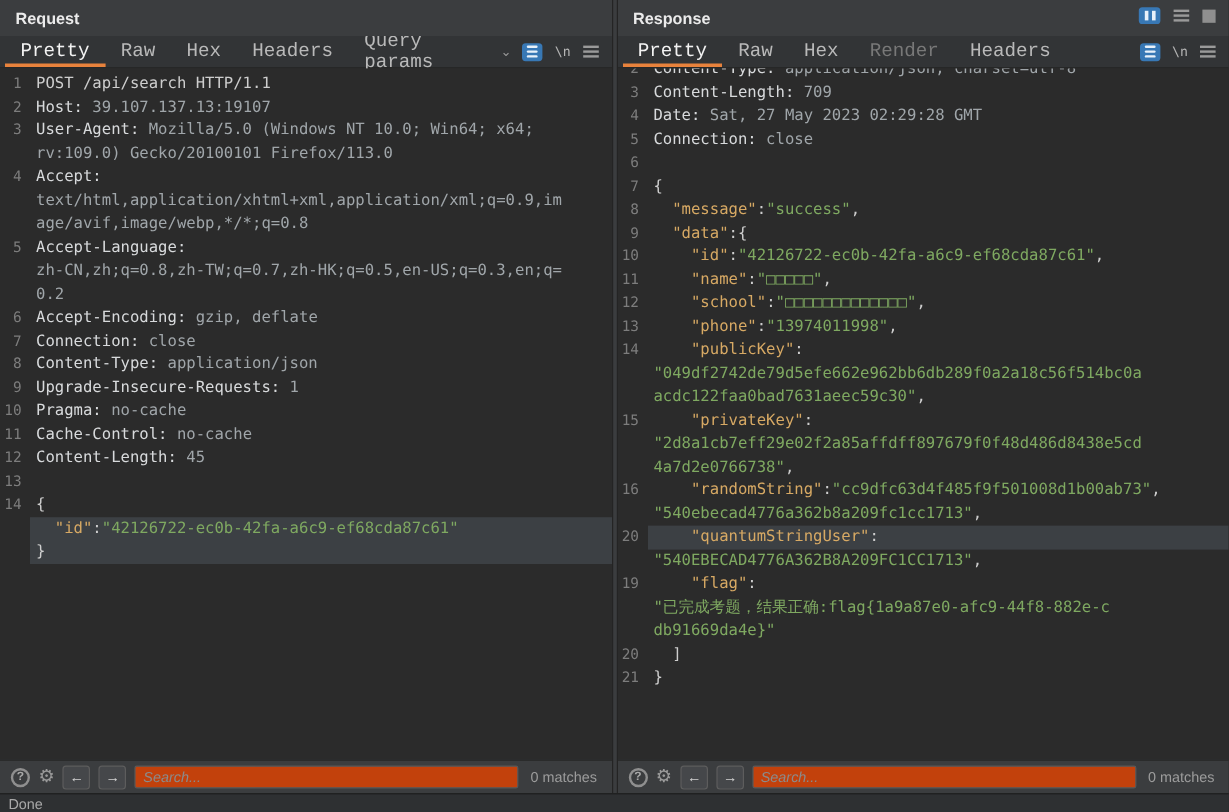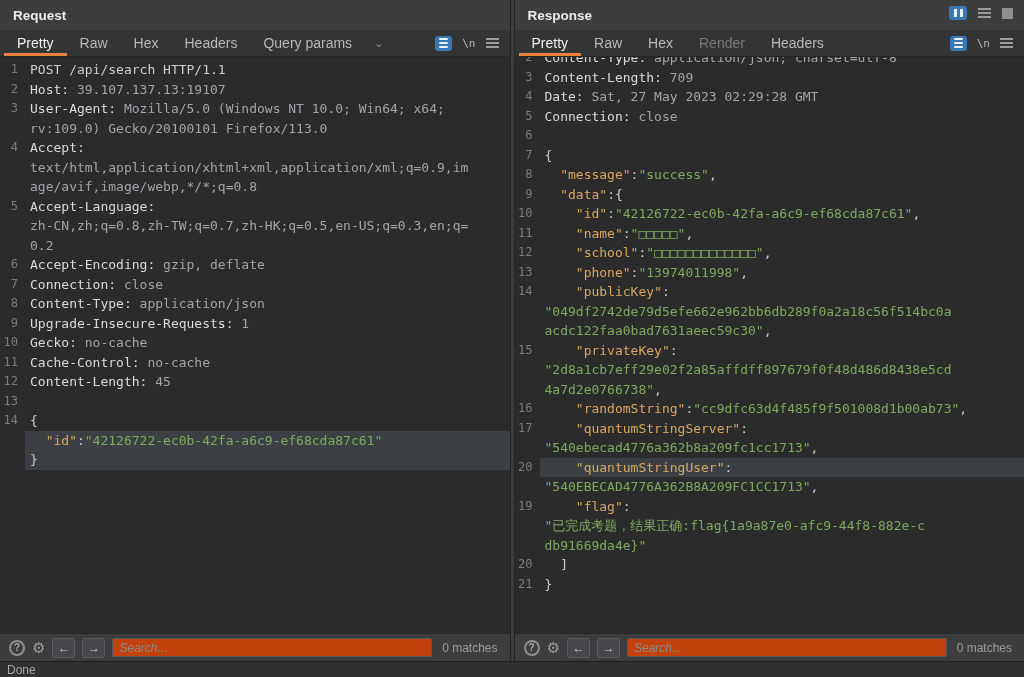--- a/index.html
+++ b/index.html
@@ -15,21 +15,21 @@
   .divider { width:5px; background:#3b3d3f; border-left:1px solid #242424; border-right:1px solid #242424; cursor:col-resize; }
 
   .phead { height:30px; background:#3b3d3f; display:flex; align-items:center; padding:0 13px; position:relative; flex:none; }
   .ptitle { color:#ebebeb; font-weight:bold; font-size:13.5px; }
   .winicons { position:absolute; right:11px; top:6px; display:flex; gap:11px; align-items:center; }
   .icon-cols { width:18px; height:14px; background:var(--accent-blue,#3878b5); border-radius:3px; display:flex; justify-content:center; align-items:center; gap:3px; }
   .icon-cols i { width:3px; height:8px; background:#e8f1fa; display:block; }
   .icon-square { width:11px; height:11px; background:#8f8f8f; }
 
   .tabbar { height:27px; background:#323436; border-bottom:1px solid #252525; display:flex; align-items:stretch; padding-left:4px; flex:none; }
-  .tab { color:#b9b9b9; font-size:14px; padding:0 13px; display:flex; align-items:center; cursor:default; }
+  .tab { color:#b9b9b9; font-size:16px; padding:0 13px; display:flex; align-items:center; cursor:default;font-family:Liberation Mono, monospace; }
   .tab.active { color:#f2f2f2; box-shadow: inset 0 -3px 0 var(--accent-orange,#e8823c); }
   .tab.disabled { color:#787878; }
   .tab-chevron { color:#9a9a9a; font-size:11px; display:flex; align-items:center; padding:0 9px; }
   .tabicons { margin-left:auto; display:flex; align-items:center; gap:10px; padding-right:11px; }
   .icon-blue { width:17px; height:15px; background:var(--accent-blue,#3878b5); border-radius:3px; display:flex; flex-direction:column; justify-content:center; align-items:center; gap:2px; }
   .icon-blue i { display:block; width:9px; height:2px; background:#e8f1fa; border-radius:1px; }
   .icon-nl { color:#b5b5b5; font-family:"DejaVu Sans Mono", monospace; font-size:11px; }
   .icon-menu { display:flex; flex-direction:column; gap:2px; }
   .icon-menu i { display:block; width:13px; height:2px; background:#9a9a9a; }
 
@@ -97,21 +97,21 @@
             <div class="crow"><span class="gut">4</span><span class="txt"><span class="c-hn">Accept:</span></span></div>
             <div class="crow"><span class="gut"></span><span class="txt"><span class="c-hv">text/html,application/xhtml+xml,application/xml;q=0.9,im</span></span></div>
             <div class="crow"><span class="gut"></span><span class="txt"><span class="c-hv">age/avif,image/webp,*/*;q=0.8</span></span></div>
             <div class="crow"><span class="gut">5</span><span class="txt"><span class="c-hn">Accept-Language:</span></span></div>
             <div class="crow"><span class="gut"></span><span class="txt"><span class="c-hv">zh-CN,zh;q=0.8,zh-TW;q=0.7,zh-HK;q=0.5,en-US;q=0.3,en;q=</span></span></div>
             <div class="crow"><span class="gut"></span><span class="txt"><span class="c-hv">0.2</span></span></div>
             <div class="crow"><span class="gut">6</span><span class="txt"><span class="c-hn">Accept-Encoding:</span><span class="c-hv"> gzip, deflate</span></span></div>
             <div class="crow"><span class="gut">7</span><span class="txt"><span class="c-hn">Connection:</span><span class="c-hv"> close</span></span></div>
             <div class="crow"><span class="gut">8</span><span class="txt"><span class="c-hn">Content-Type:</span><span class="c-hv"> application/json</span></span></div>
             <div class="crow"><span class="gut">9</span><span class="txt"><span class="c-hn">Upgrade-Insecure-Requests:</span><span class="c-hv"> 1</span></span></div>
-            <div class="crow"><span class="gut">10</span><span class="txt"><span class="c-hn">Gecko:</span><span class="c-hv"> no-cache</span></span></div>
+            <div class="crow"><span class="gut">10</span><span class="txt"><span class="c-hn">Pragma:</span><span class="c-hv"> no-cache</span></span></div>
             <div class="crow"><span class="gut">11</span><span class="txt"><span class="c-hn">Cache-Control:</span><span class="c-hv"> no-cache</span></span></div>
             <div class="crow"><span class="gut">12</span><span class="txt"><span class="c-hn">Content-Length:</span><span class="c-hv"> 45</span></span></div>
             <div class="crow"><span class="gut">13</span><span class="txt"></span></div>
             <div class="crow"><span class="gut">14</span><span class="txt"><span class="c-pl">{</span></span></div>
             <div class="crow hl"><span class="gut"></span><span class="txt"><span class="c-pl">  </span><span class="c-key">"id"</span><span class="c-pl">:</span><span class="c-str">"42126722-ec0b-42fa-a6c9-ef68cda87c61"</span></span></div>
             <div class="crow hl"><span class="gut"></span><span class="txt"><span class="c-pl">}</span></span></div>
           </div>
       </div>
       <div class="searchbar">
         <span class="sicon-q">?</span>
@@ -175,21 +175,20 @@
             <div class="crow"><span class="gut">11</span><span class="txt"><span class="c-pl">    </span><span class="c-key">"name"</span><span class="c-pl">:</span><span class="c-str">"□□□□□"</span><span class="c-pl">,</span></span></div>
             <div class="crow"><span class="gut">12</span><span class="txt"><span class="c-pl">    </span><span class="c-key">"school"</span><span class="c-pl">:</span><span class="c-str">"□□□□□□□□□□□□□"</span><span class="c-pl">,</span></span></div>
             <div class="crow"><span class="gut">13</span><span class="txt"><span class="c-pl">    </span><span class="c-key">"phone"</span><span class="c-pl">:</span><span class="c-str">"13974011998"</span><span class="c-pl">,</span></span></div>
             <div class="crow"><span class="gut">14</span><span class="txt"><span class="c-pl">    </span><span class="c-key">"publicKey"</span><span class="c-pl">:</span></span></div>
             <div class="crow"><span class="gut"></span><span class="txt"><span class="c-str">"049df2742de79d5efe662e962bb6db289f0a2a18c56f514bc0a</span></span></div>
             <div class="crow"><span class="gut"></span><span class="txt"><span class="c-str">acdc122faa0bad7631aeec59c30"</span><span class="c-pl">,</span></span></div>
             <div class="crow"><span class="gut">15</span><span class="txt"><span class="c-pl">    </span><span class="c-key">"privateKey"</span><span class="c-pl">:</span></span></div>
             <div class="crow"><span class="gut"></span><span class="txt"><span class="c-str">"2d8a1cb7eff29e02f2a85affdff897679f0f48d486d8438e5cd</span></span></div>
             <div class="crow"><span class="gut"></span><span class="txt"><span class="c-str">4a7d2e0766738"</span><span class="c-pl">,</span></span></div>
             <div class="crow"><span class="gut">16</span><span class="txt"><span class="c-pl">    </span><span class="c-key">"randomString"</span><span class="c-pl">:</span><span class="c-str">"cc9dfc63d4f485f9f501008d1b00ab73"</span><span class="c-pl">,</span></span></div>
-            <div class="crow"><span class="gut">17</span><span class="txt"><span class="c-pl">    </span><span class="c-key">"quantumStringServer"</span><span class="c-pl">:</span></span></div>
             <div class="crow"><span class="gut"></span><span class="txt"><span class="c-str">"540ebecad4776a362b8a209fc1cc1713"</span><span class="c-pl">,</span></span></div>
             <div class="crow hl"><span class="gut">20</span><span class="txt"><span class="c-pl">    </span><span class="c-key">"quantumStringUser"</span><span class="c-pl">:</span></span></div>
             <div class="crow"><span class="gut"></span><span class="txt"><span class="c-str">"540EBECAD4776A362B8A209FC1CC1713"</span><span class="c-pl">,</span></span></div>
             <div class="crow"><span class="gut">19</span><span class="txt"><span class="c-pl">    </span><span class="c-key">"flag"</span><span class="c-pl">:</span></span></div>
             <div class="crow"><span class="gut"></span><span class="txt"><span class="c-str">"已完成考题，结果正确:flag{1a9a87e0-afc9-44f8-882e-c</span></span></div>
             <div class="crow"><span class="gut"></span><span class="txt"><span class="c-str">db91669da4e}"</span></span></div>
             <div class="crow"><span class="gut">20</span><span class="txt"><span class="c-pl">  ]</span></span></div>
             <div class="crow"><span class="gut">21</span><span class="txt"><span class="c-pl">}</span></span></div>
           </div>
       </div>

